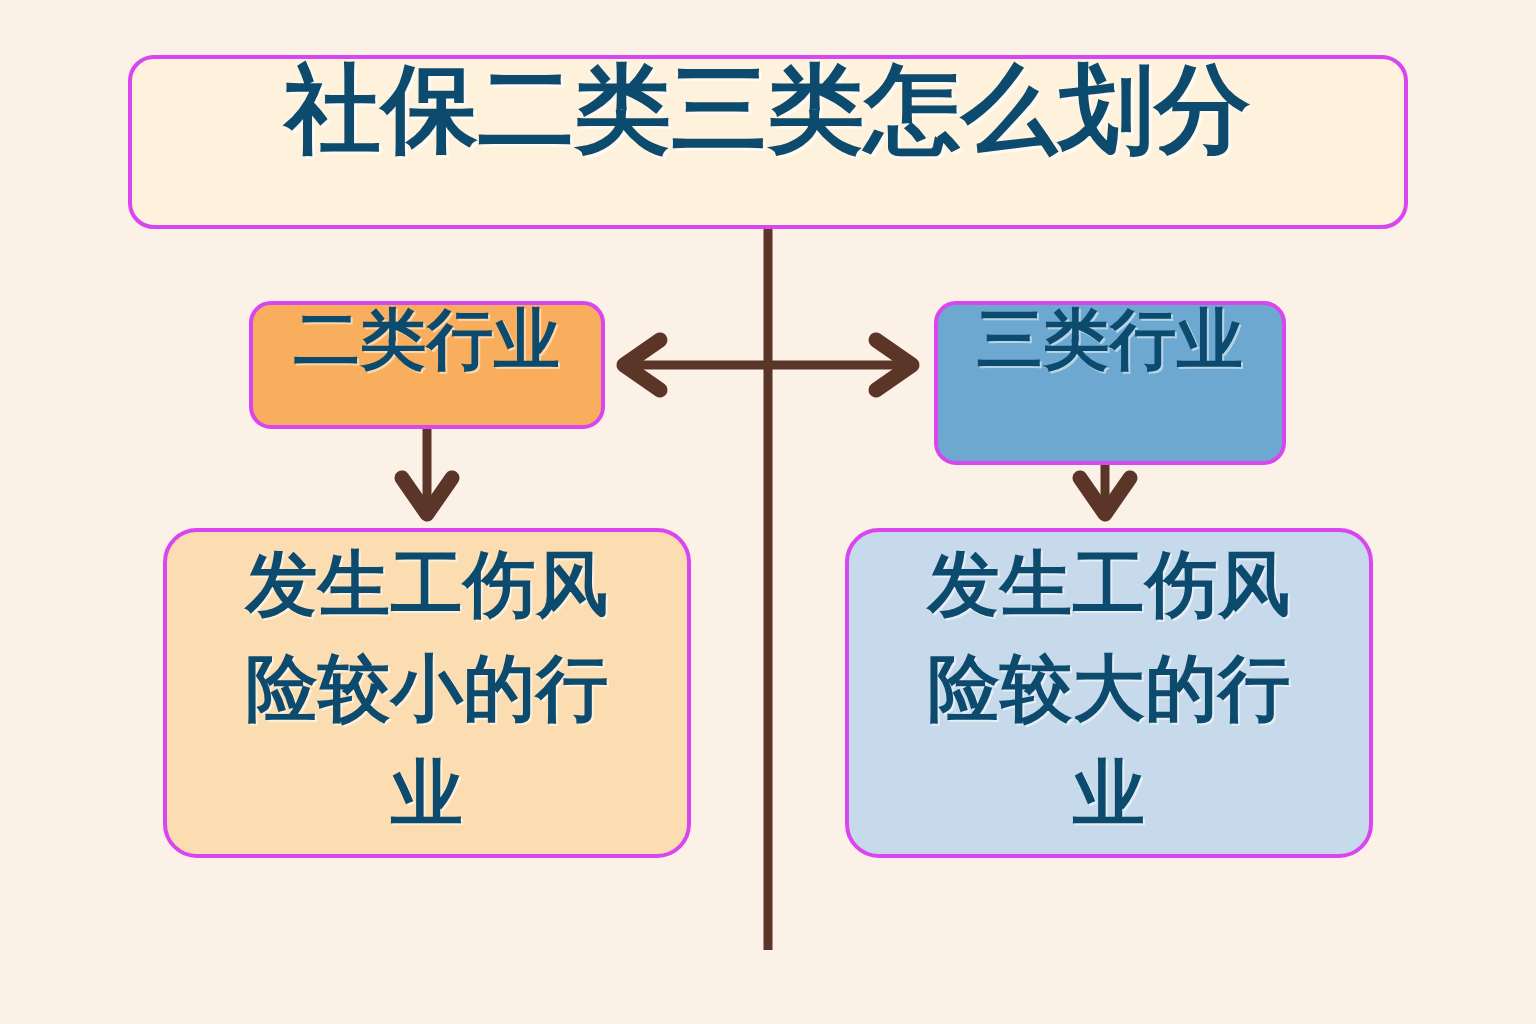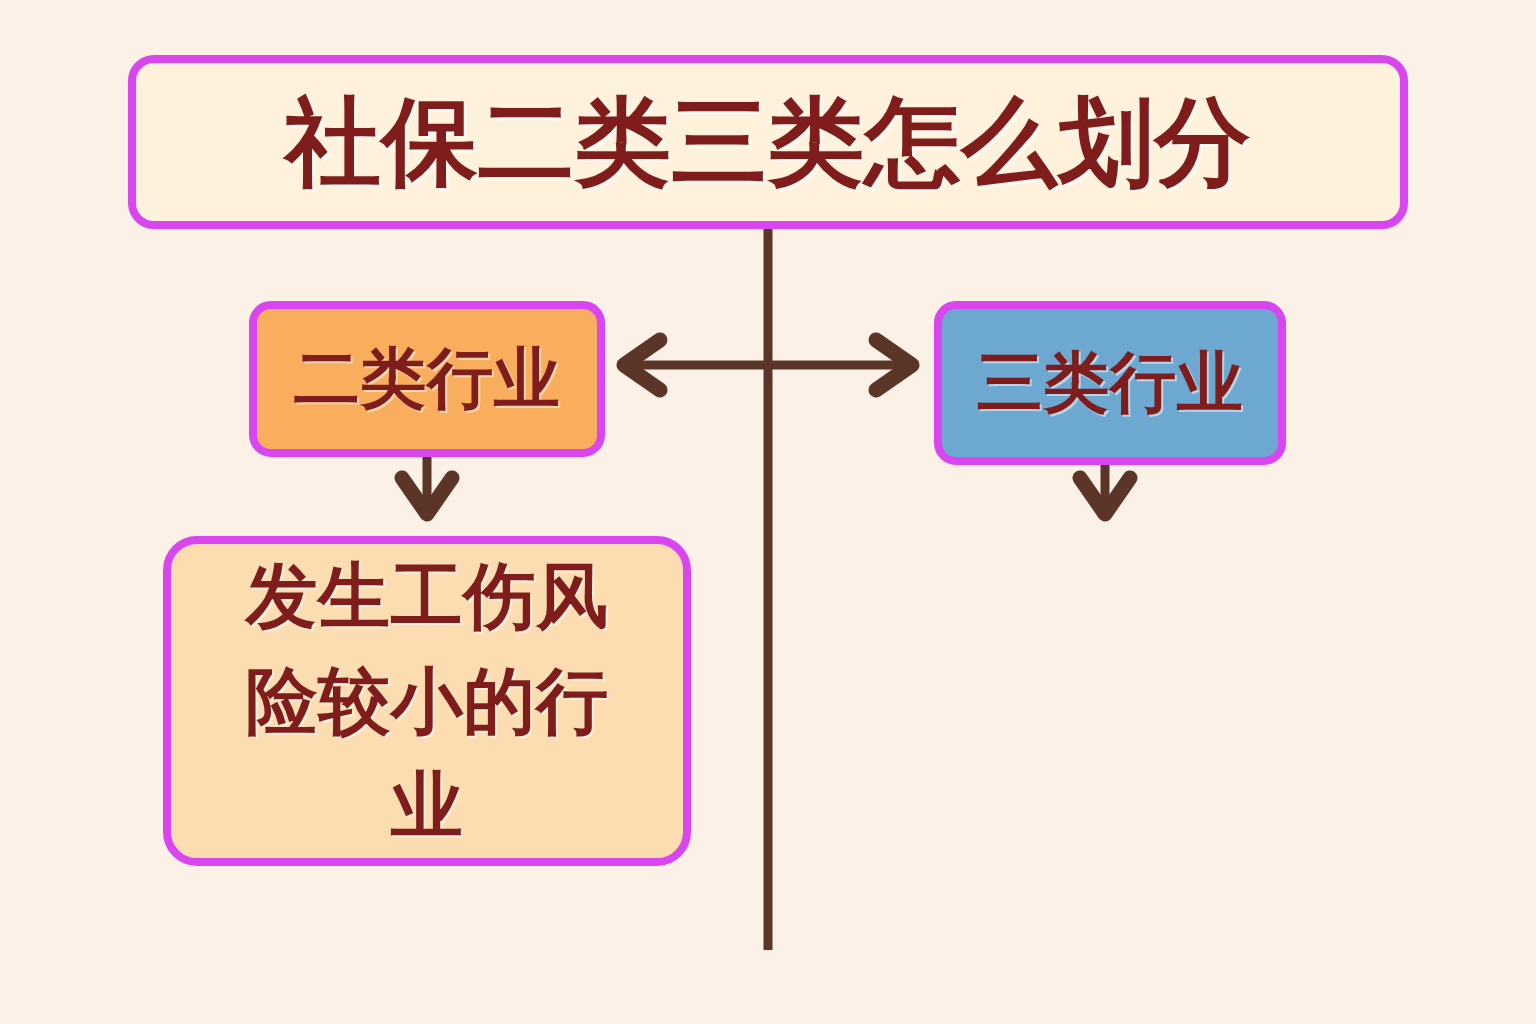--- a/index.html
+++ b/index.html
@@ -24,26 +24,26 @@
     left: 0;
     top: 0;
     width: 1536px;
     height: 1024px;
     pointer-events: none;
   }
   
   .node {
     position: absolute;
     box-sizing: border-box;
-    border: 8px solid #d946ef;
+    border: 4px solid #d946ef;
     display: flex;
-    align-items: center;
+    align-items: flex-start;
     justify-content: center;
     text-align: center;
-    color: #7f1d1d;
+    color: #0c4a6e;
     font-weight: bold;
     letter-spacing: 0.04em;
     z-index: 3;
   }
 
   
   #node-title {
     left: 128px;
     top: 55px;
     width: 1280px;
@@ -55,21 +55,21 @@
     font-size: 96px;
     line-height: 1.05;
     text-shadow: 3px 3px 0 rgba(255,255,255,0.55);
   }
 
   
   #node-cat-left {
     left: 249px;
     top: 301px;
     width: 356px;
-    height: 156px;
+    height: 128px;
     background: #f8ae5c;
     border-radius: 22px;
   }
   #node-cat-right {
     left: 934px;
     top: 301px;
     width: 352px;
     height: 164px;
     background: #6da8d0;
     border-radius: 22px;
@@ -82,21 +82,20 @@
   }
 
   
   #node-detail-left {
     left: 163px;
     top: 528px;
     width: 528px;
     height: 330px;
     background: #fbddb1;
     border-radius: 34px;
-    margin-top: 8px;
   }
   #node-detail-right {
     left: 845px;
     top: 528px;
     width: 528px;
     height: 330px;
     background: #c6daeb;
     border-radius: 34px;
   }
   #node-detail-left .label,
@@ -147,14 +146,17 @@
   </div>
 
   <div class="node" id="node-cat-right">
     <span class="label">三类行业</span>
   </div>
 
   <div class="node" id="node-detail-left">
     <span class="label">发生工伤风险较小的行业</span>
   </div>
 
+  <div class="node" id="node-detail-right">
+    <span class="label">发生工伤风险较大的行业</span>
+  </div>
 
 </div>
 
 </body></html>

